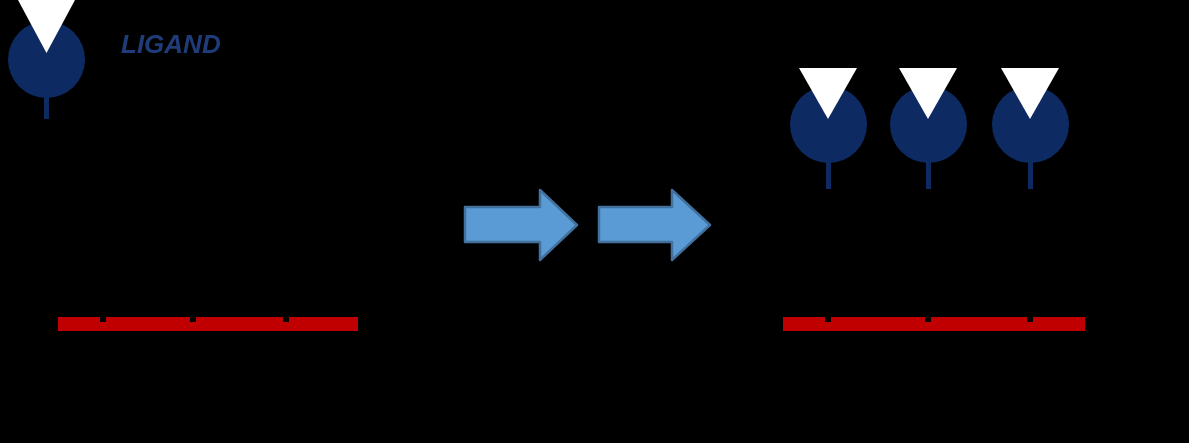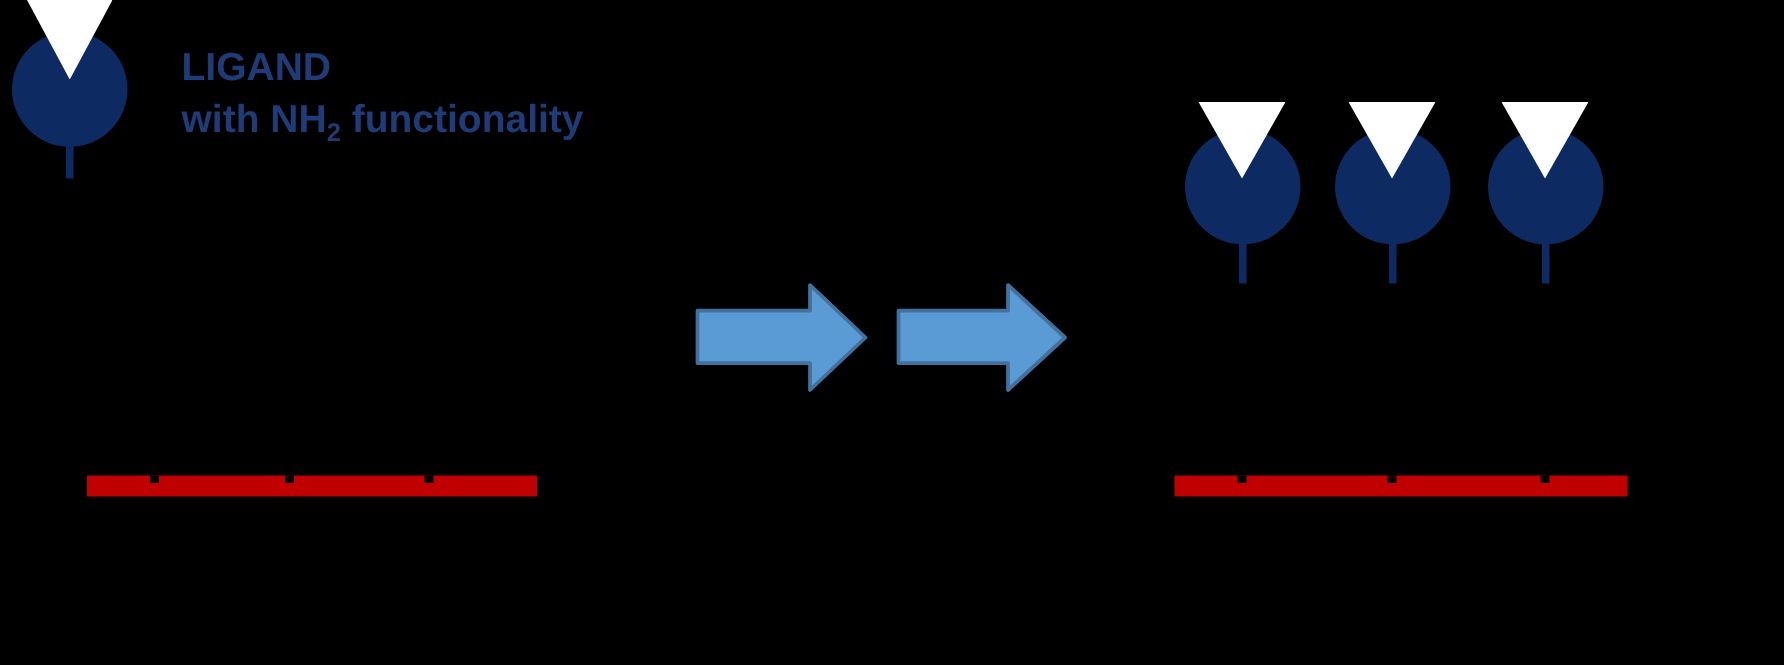--- a/index.html
+++ b/index.html
@@ -27,20 +27,21 @@
   }
   
   #ligand-label{
     position:absolute;
     left:121px;top:27px;
     color:#1f3c78;
     font-size:26px;
     font-weight:bold;
     line-height:35px;
     white-space:nowrap;
+    font-style:italic;
   }
   #ligand-label sub{
     font-size:17px;
     vertical-align:baseline;
     position:relative;
     top:6px;
     line-height:0;
   }
   
   .process-arrow{position:absolute;width:116px;height:77px;}
@@ -62,21 +63,20 @@
 <div id="canvas">
 
   <div>
     <div class="ligand-circle" style="left:8px;top:21px;width:77px;height:77px;"></div>
     <div class="ligand-triangle" style="left:18px;top:0px;width:57px;height:53px;"></div>
     <div class="ligand-stem" style="left:44px;top:97px;width:5px;height:22px;"></div>
   </div>
 
   <div id="ligand-label">
     <div>LIGAND</div>
-    <div><span>with NH</span><sub>2</sub><span> functionality</span></div>
   </div>
 
   <svg class="process-arrow" style="left:463px;top:188px;" viewBox="0 0 116 77">
     <polygon points="2,19 77,19 77,2 114,37 77,72 77,54 2,54" stroke="#41719c" stroke-width="2.5" stroke-linejoin="round" fill="#5b9bd5"></polygon>
   </svg>
   <svg class="process-arrow" style="left:597px;top:188px;" viewBox="0 0 116 77">
     <polygon points="2,19 75,19 75,2 113,37 75,72 75,54 2,54" stroke="#41719c" stroke-width="2.5" stroke-linejoin="round" fill="#5b9bd5"></polygon>
   </svg>
 
   <div class="surface-bar" style="left:58px;width:300px;">

